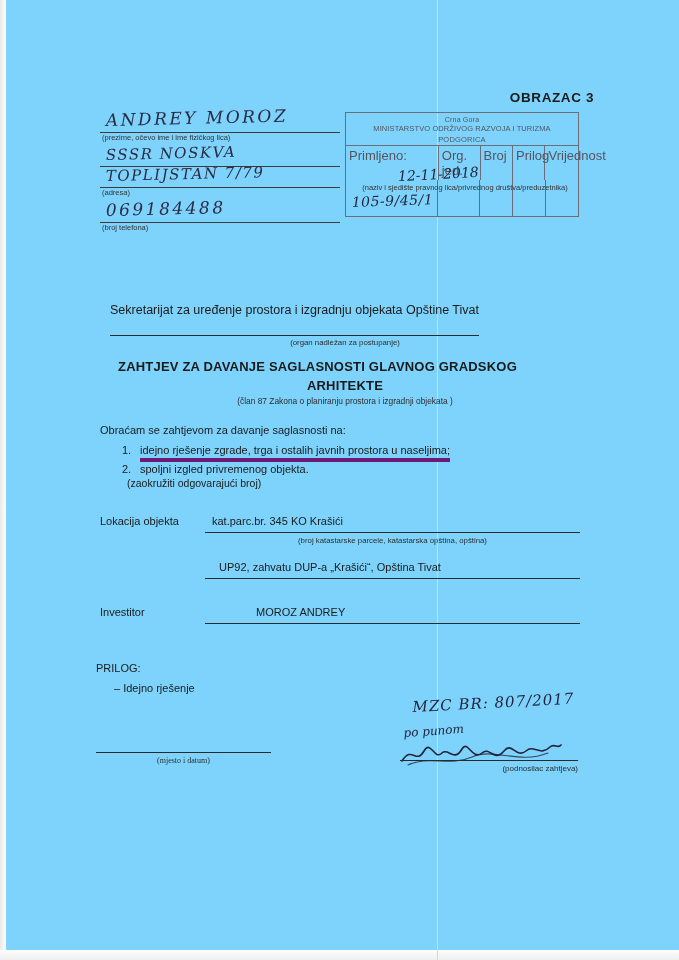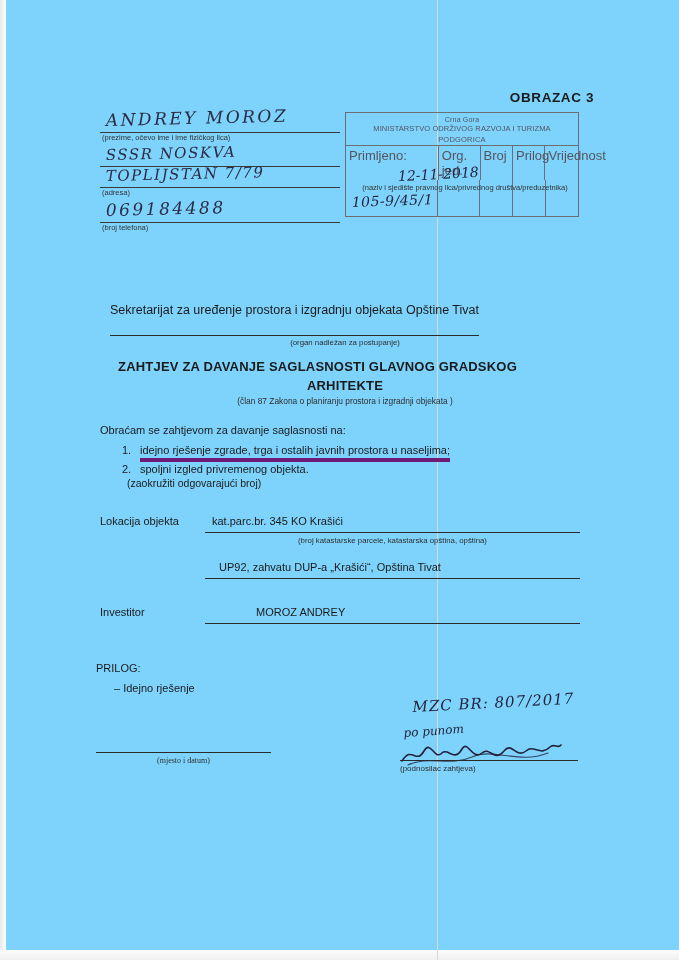--- a/index.html
+++ b/index.html
@@ -316,21 +316,21 @@
     left: 400px;
     top: 760px;
     width: 178px;
     border-bottom: 1px solid #2a2a2a;
   }
   .sig-right-caption {
     position: absolute;
     left: 400px;
     top: 764px;
     width: 178px;
-    text-align: left;
+    text-align: right;
     font-size: 8px;
     color: #2e2e2e;
   }
   .sig-hand-note {
     position: absolute;
     left: 413px;
     top: 698px;
     font-family: "DejaVu Serif", serif;
     font-style: italic;
     font-size: 15px;

